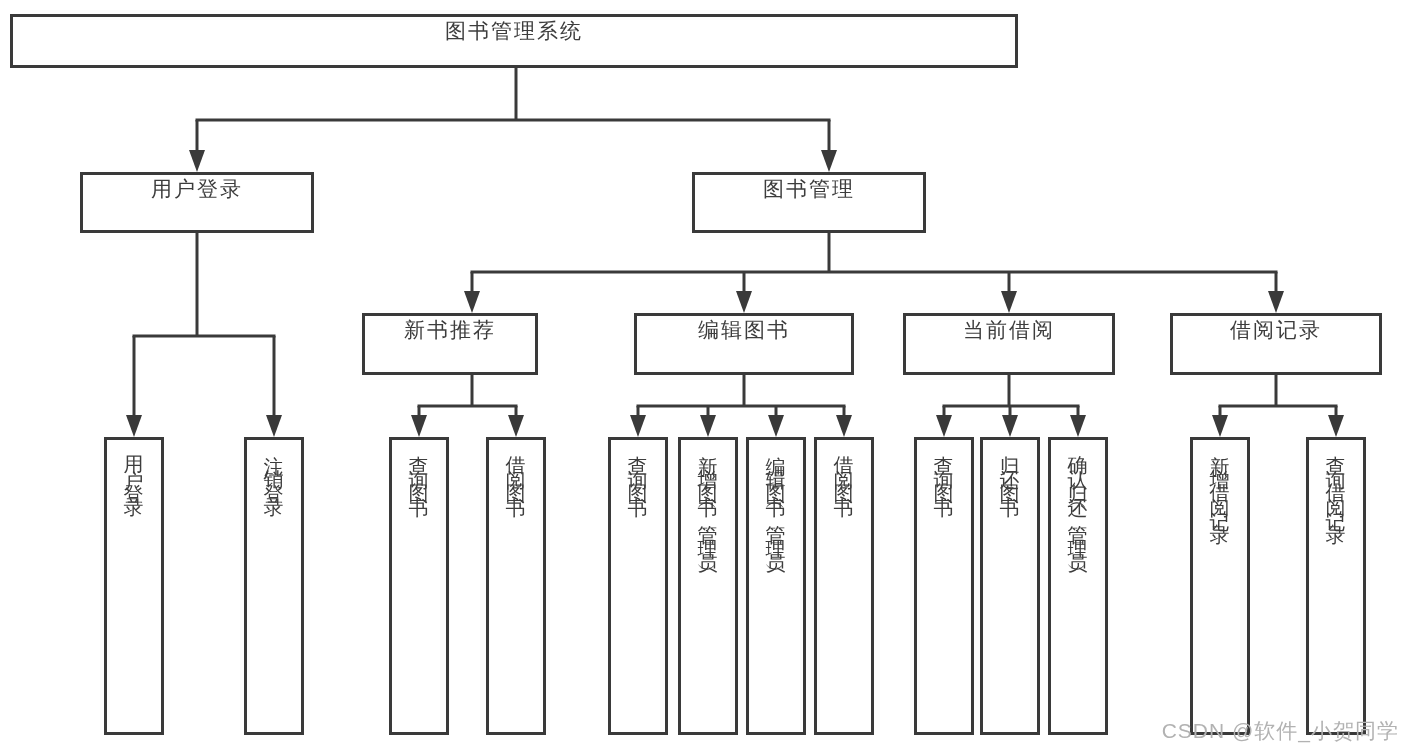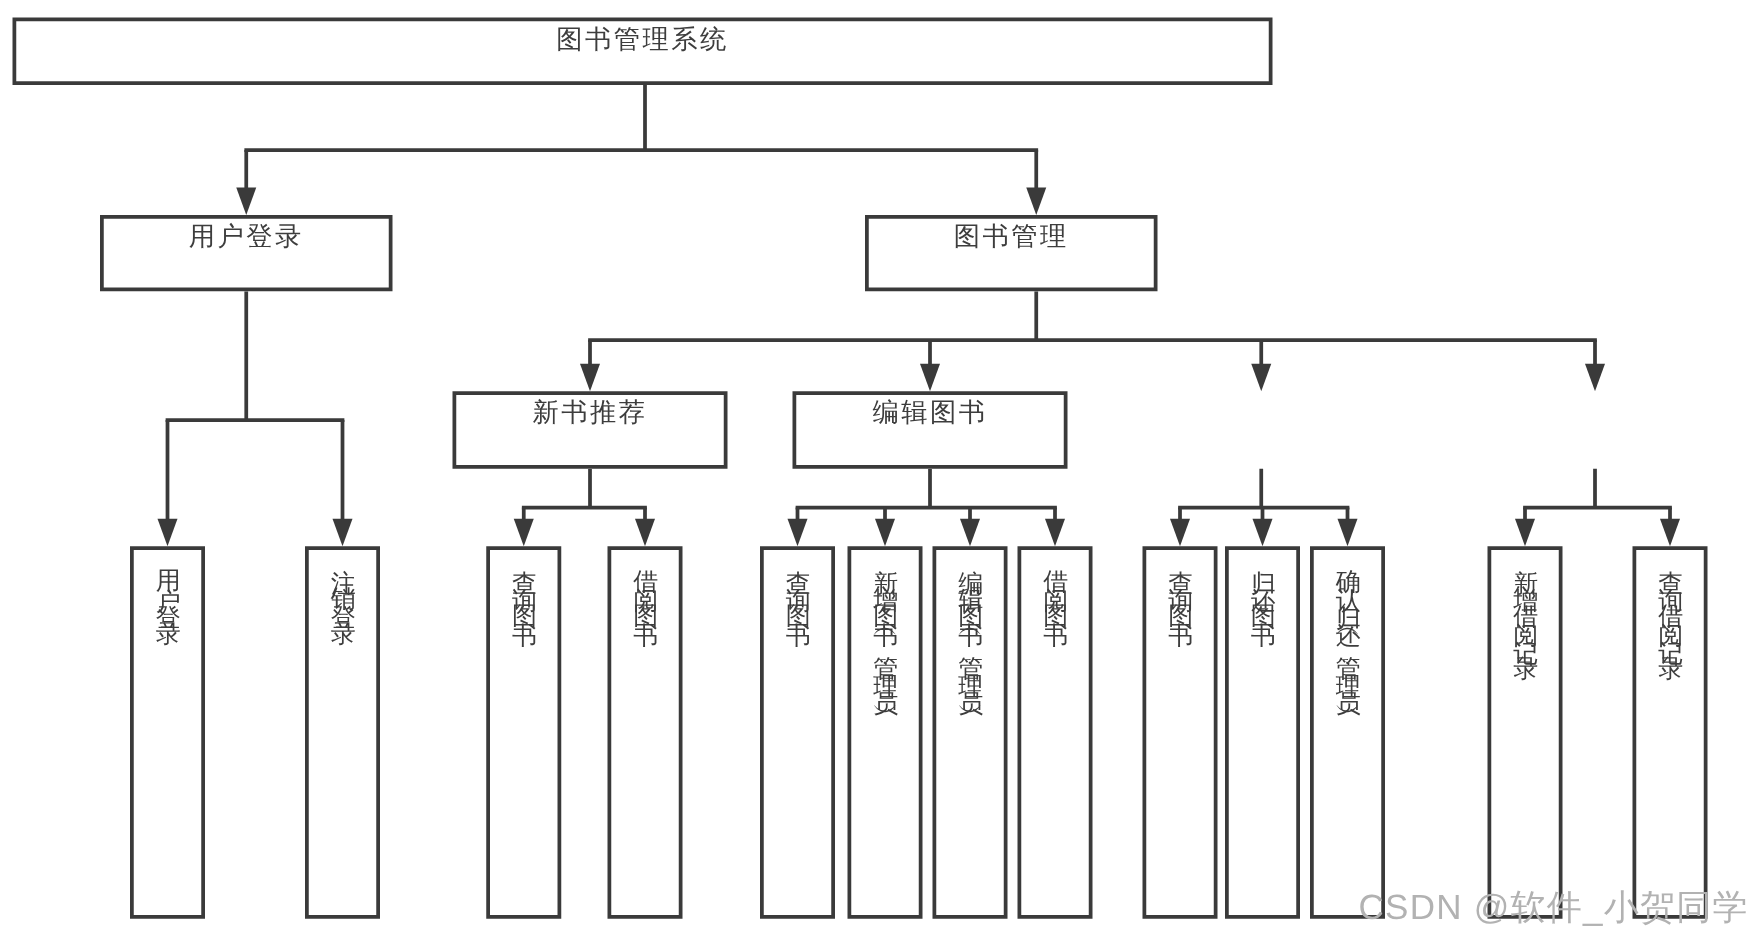--- a/index.html
+++ b/index.html
@@ -27,21 +27,21 @@
   .node.v span{
     writing-mode:vertical-rl;
     text-orientation:mixed;
     font-size:20px;
     line-height:1;
     letter-spacing:14px;
   }
   #watermark{
     position:absolute;
     right:6px;bottom:2px;
-    font-size:28px;
+    font-size:21px;
     color:#b2b2b2;
     letter-spacing:1px;
     white-space:nowrap;
     margin-left:16px;
   }
 </style>
 </head>
 <body>
 
 <div id="stage">
@@ -116,25 +116,31 @@
     <span>图书管理系统</span>
   </div>
 
   <div class="node h" style="left:80px;top:172px;width:234px;height:61px">
     <span>用户登录</span>
   </div>
   <div class="node h" style="left:692px;top:172px;width:234px;height:61px">
     <span>图书管理</span>
   </div>
 
-  <div class="node h" style="left:362px;top:313px;width:220px;height:62px">
+  <div class="node h" style="left:362px;top:313px;width:176px;height:62px">
     <span>新书推荐</span>
   </div>
   <div class="node h" style="left:634px;top:313px;width:220px;height:62px">
     <span>编辑图书</span>
+  </div>
+  <div class="node h" style="left:903px;top:313px;width:212px;height:62px">
+    <span>当前借阅</span>
+  </div>
+  <div class="node h" style="left:1170px;top:313px;width:212px;height:62px">
+    <span>借阅记录</span>
   </div>
 
   <div class="node v" style="left:104px;top:437px;width:60px;height:298px">
     <span>用户登录</span>
   </div>
   <div class="node v" style="left:244px;top:437px;width:60px;height:298px">
     <span>注销登录</span>
   </div>
 
   <div class="node v" style="left:389px;top:437px;width:60px;height:298px">

